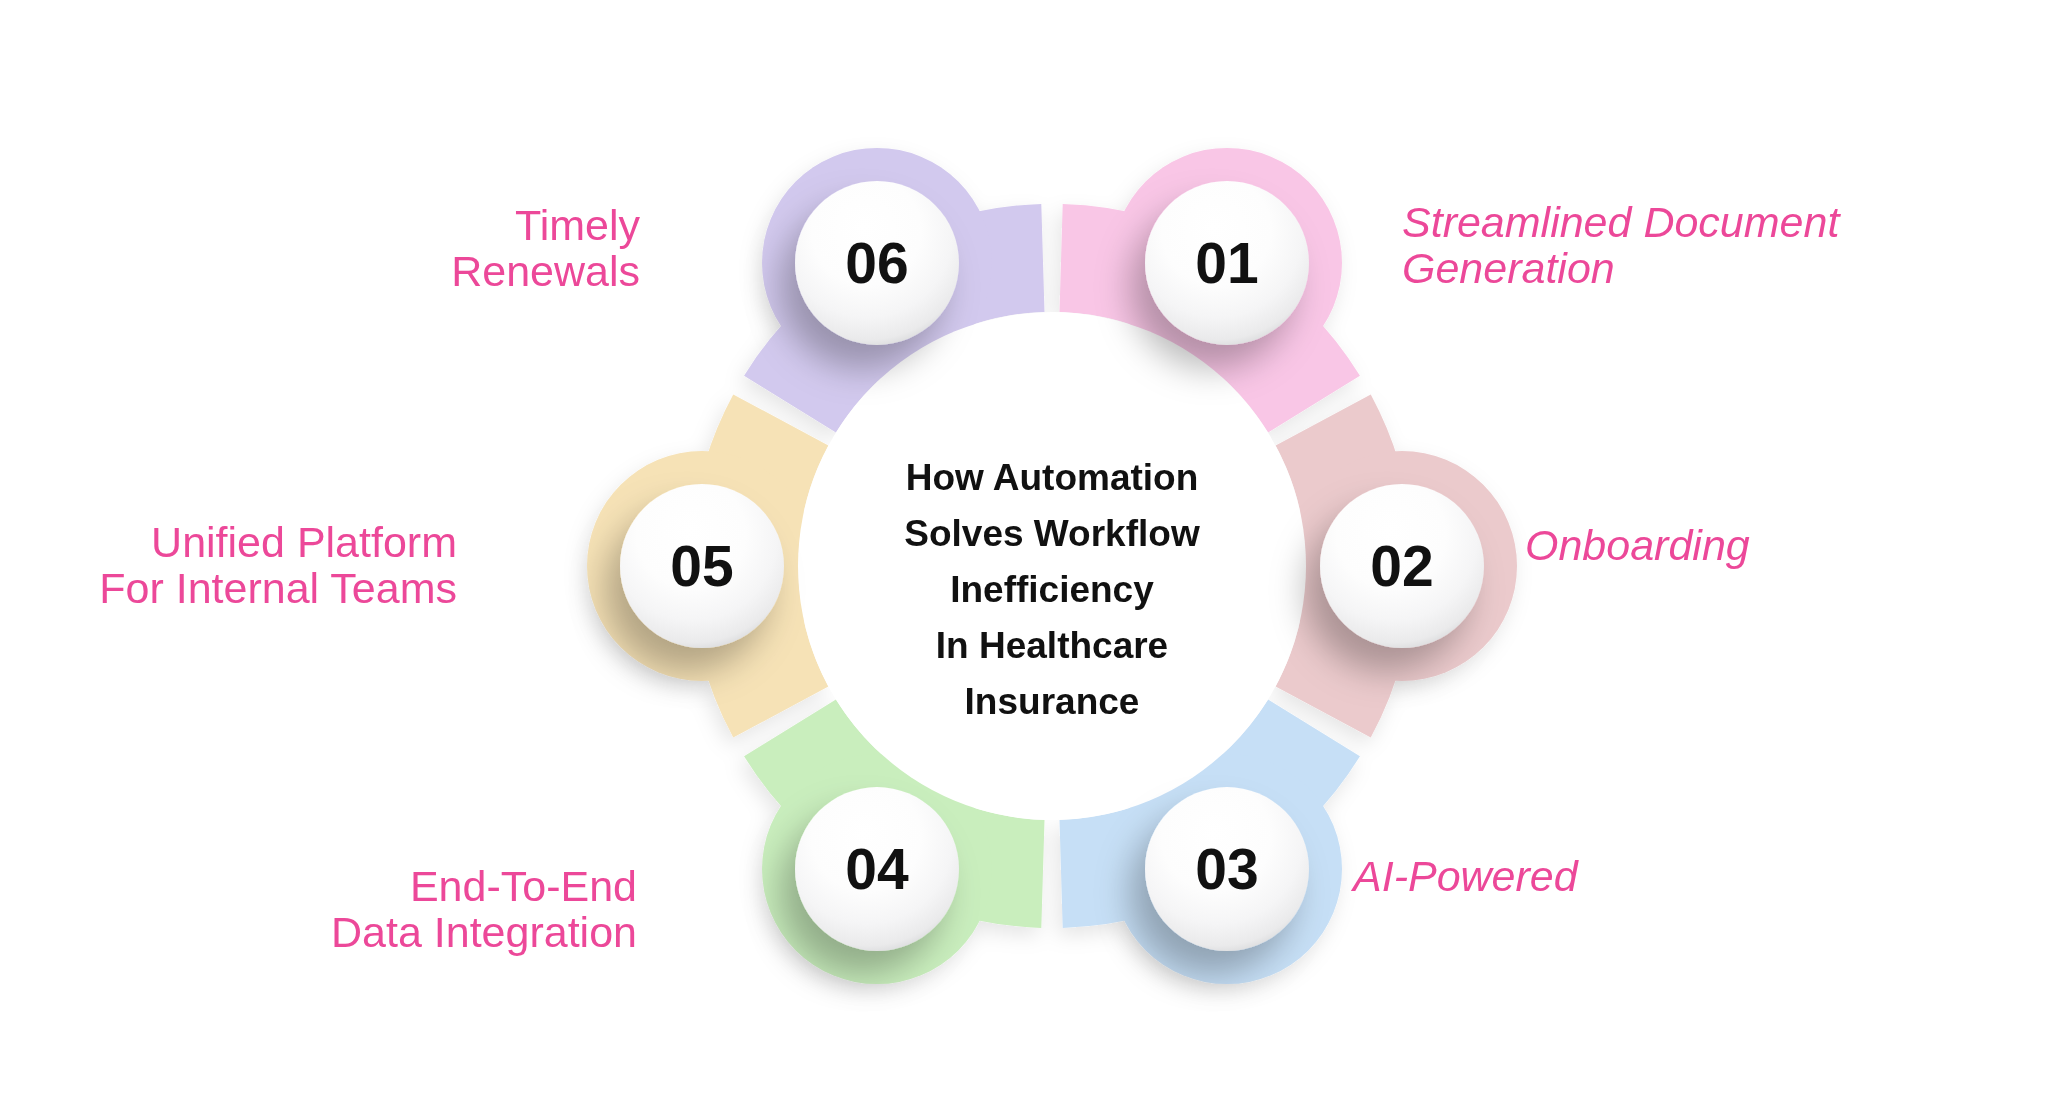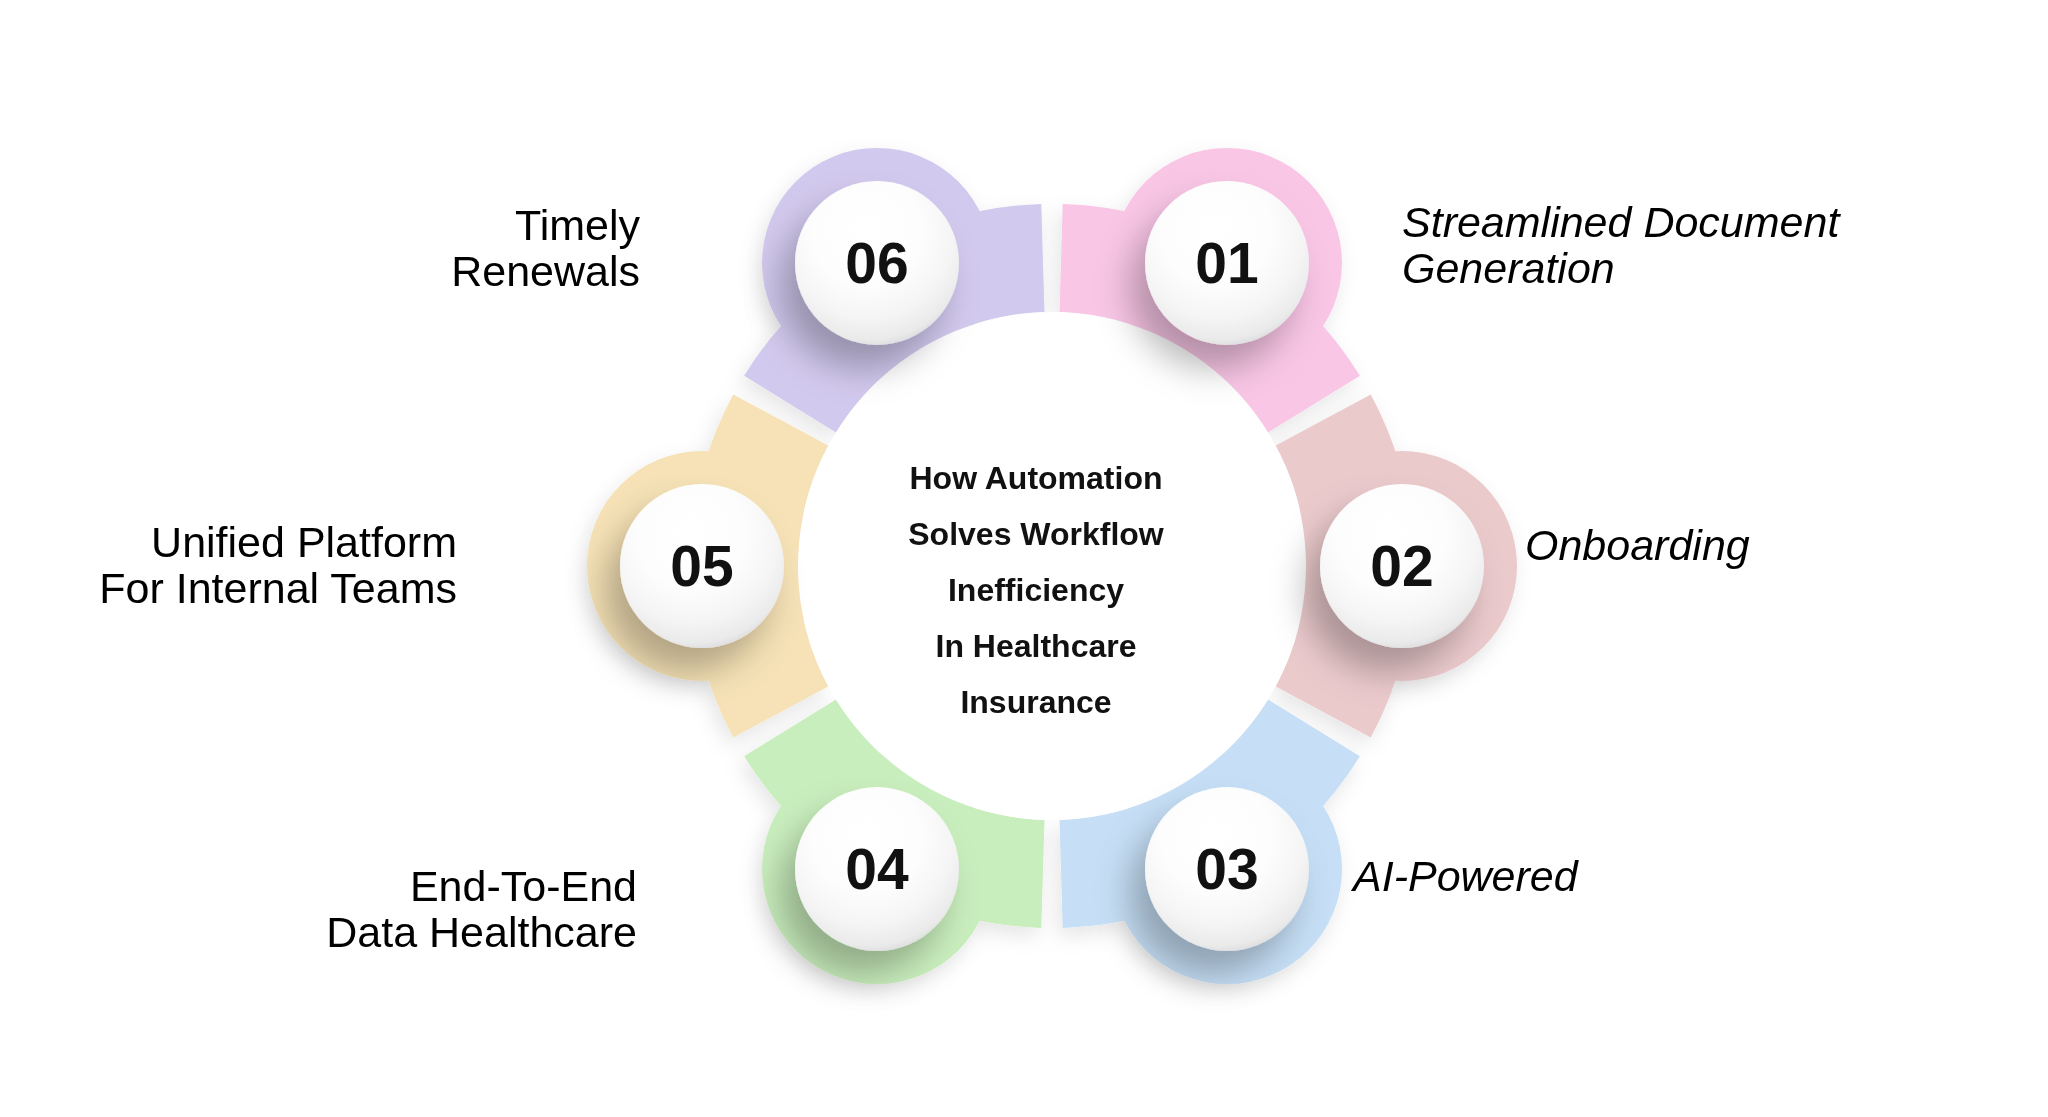--- a/index.html
+++ b/index.html
@@ -23,33 +23,33 @@
     font-family: "Liberation Sans", sans-serif;
     font-weight: bold;
     font-size: 57px;
     fill: #111111;
   }
   .item-label {
     position: absolute;
     font-size: 43px;
     line-height: 46px;
     font-weight: 400;
-    color: #000000;
+    color: #ec4899;
     white-space: nowrap;
   }
   .item-label.side-right { text-align: left; font-style: italic; }
   .item-label.side-left  { text-align: right; }
   .diagram-title {
     position: absolute;
-    left: 636px;
+    left: 652px;
     top: 450px;
     width: 800px;
     text-align: center;
     font-weight: bold;
-    font-size: 32px;
+    font-size: 37px;
     line-height: 56px;
     color: #111111;
     white-space: nowrap;
   }
 </style>
 </head>
 <body>
 
 <div class="canvas">
 
@@ -123,21 +123,21 @@
   <div class="item-label side-right" style="left:1525px; top:522px;">
     <div>Onboarding</div>
   </div>
 
   <div class="item-label side-right" style="left:1353px; top:853px;">
     <div>AI-Powered</div>
   </div>
 
   <div class="item-label side-left" style="right:1411px; top:855px;margin-top:8px;">
     <div>End-To-End</div>
-    <div>Data Healthcare</div>
+    <div>Data Integration</div>
   </div>
 
   <div class="item-label side-left" style="right:1591px; top:519px;">
     <div>Unified Platform</div>
     <div>For Internal Teams</div>
   </div>
 
   <div class="item-label side-left" style="right:1408px; top:202px;">
     <div>Timely</div>
     <div>Renewals</div>

